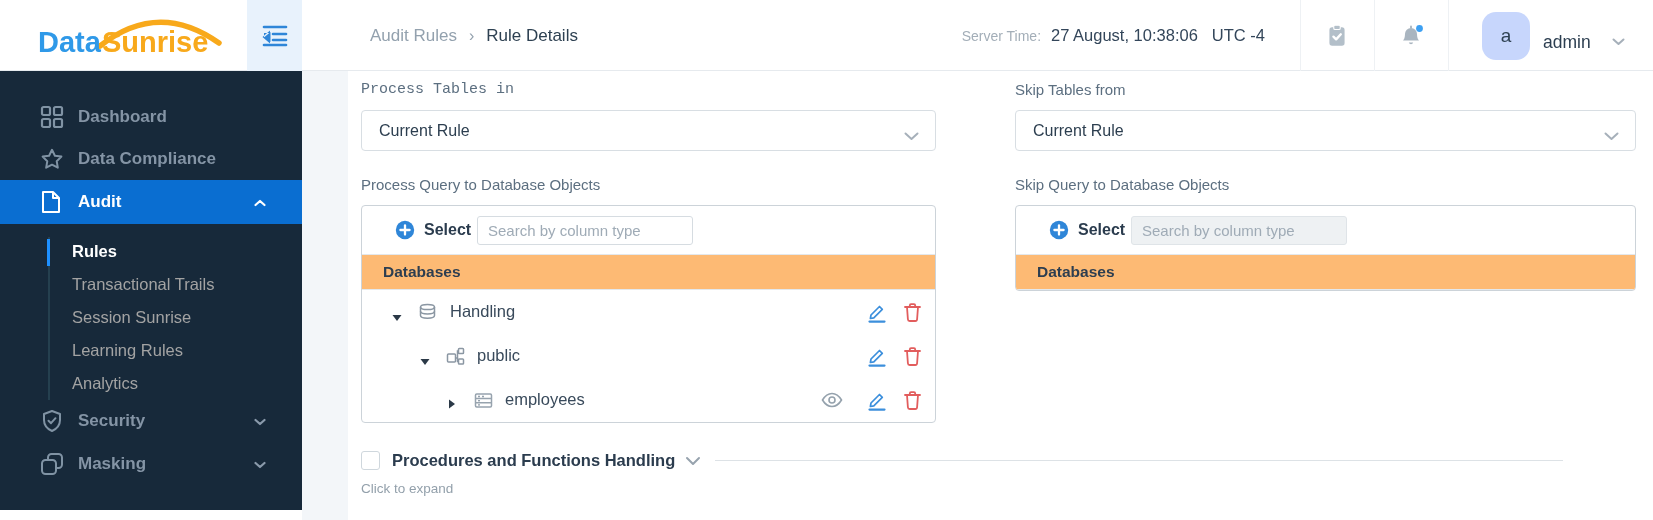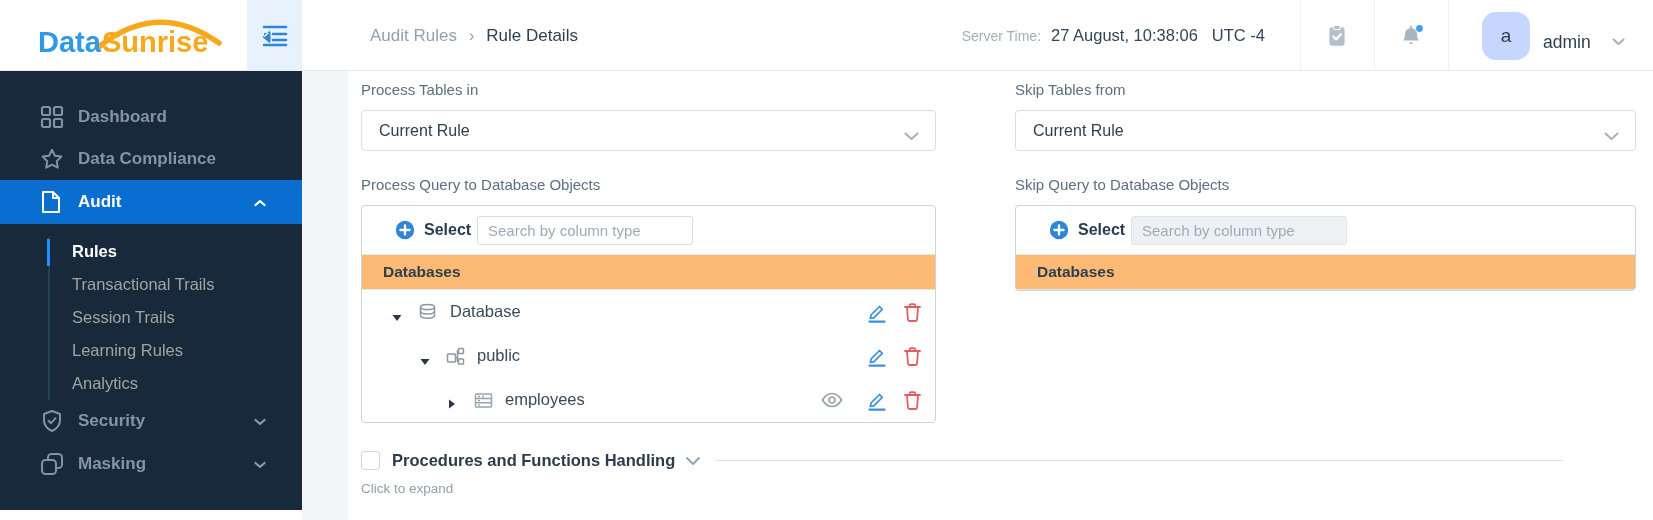--- a/index.html
+++ b/index.html
@@ -210,21 +210,21 @@
     <div class="sub-rail"></div>
     <div class="sub-rail-active"></div>
 
     <div class="sub-item active" style="top:164px;">
       <span>Rules</span>
     </div>
     <div class="sub-item" style="top:197px;">
       <span>Transactional Trails</span>
     </div>
     <div class="sub-item" style="top:230px;">
-      <span>Session Trails</span>
+      <span>Session Sunrise</span>
     </div>
     <div class="sub-item" style="top:263px;">
       <span>Learning Rules</span>
     </div>
     <div class="sub-item" style="top:296px;">
       <span>Analytics</span>
     </div>
 
     <div class="nav-item" style="top:329px;">
       <span class="nav-ico">
@@ -253,21 +253,21 @@
         <svg width="12" height="8" viewBox="0 0 12 8">
           <polyline points="1.5,2 6,6 10.5,2" fill="none" stroke="#8a9aab" stroke-width="2.2" stroke-linecap="round" stroke-linejoin="round"></polyline>
         </svg>
       </span>
     </div>
   </div>
 
   <div class="gutter"></div>
   <div class="card">
 
-    <div class="field-label" style="left:13px; top:10px;">Process Tables in</div>
+    <div class="field-label" style="left:13px; top:10px;font-family:Liberation Mono, monospace;">Process Tables in</div>
     <div class="select-box" style="left:13px; top:39px; width:575px;">
       <span class="sel-text">Current Rule</span>
       <span class="sel-chev">
         <svg width="15" height="9" viewBox="0 0 15 9">
             <polyline points="1.5,1.5 7.5,7 13.5,1.5" fill="none" stroke="#a6b0ba" stroke-width="2" stroke-linecap="round" stroke-linejoin="round"></polyline>
           </svg>
       </span>
     </div>
 
     <div class="field-label" style="left:667px; top:10px;">Skip Tables from</div>
@@ -307,21 +307,21 @@
         </span>
         <span class="obj-ico" style="left:56px;">
           <svg width="19" height="19" viewBox="0 0 19 19">
             <g fill="none" stroke="#8b97a3" stroke-width="1.5">
               <ellipse cx="9.5" cy="4" rx="7" ry="2.6"></ellipse>
               <path d="M2.5 4 v4.3 c0 1.45 3.1 2.6 7 2.6 s7 -1.15 7 -2.6 V4"></path>
               <path d="M2.5 8.3 v4.3 c0 1.45 3.1 2.6 7 2.6 s7 -1.15 7 -2.6 V8.3"></path>
             </g>
           </svg>
         </span>
-        <span class="obj-name" style="left:88px;">Database</span>
+        <span class="obj-name" style="left:88px;">Handling</span>
         <span class="row-actions">
           <span class="act act-edit">
             <svg width="20" height="21" viewBox="0 0 20 21">
               <path d="M4 13 L12.5 4.5 L15.3 7.3 L6.8 15.8 L3.4 16.5 z" fill="none" stroke="#3c8fdc" stroke-width="1.7" stroke-linejoin="round"></path>
               <line x1="2.5" y1="19.6" x2="17.5" y2="19.6" stroke="#3c8fdc" stroke-width="2.2" stroke-linecap="round"></line>
             </svg>
           </span>
           <span class="act act-trash">
             <svg width="19" height="21" viewBox="0 0 19 21">
               <g fill="none" stroke="#e25d5d" stroke-width="1.8" stroke-linecap="round" stroke-linejoin="round">

